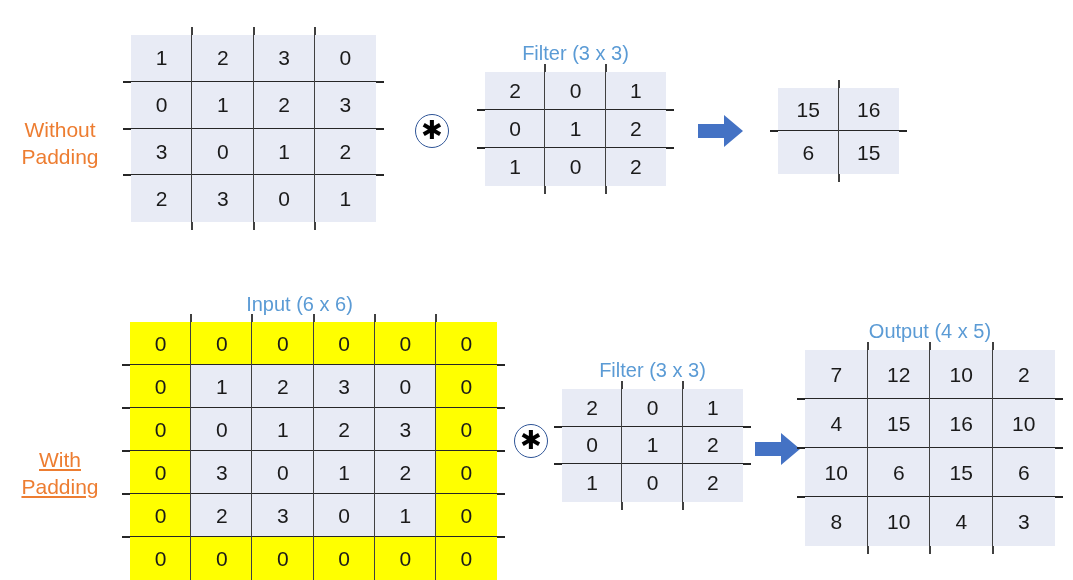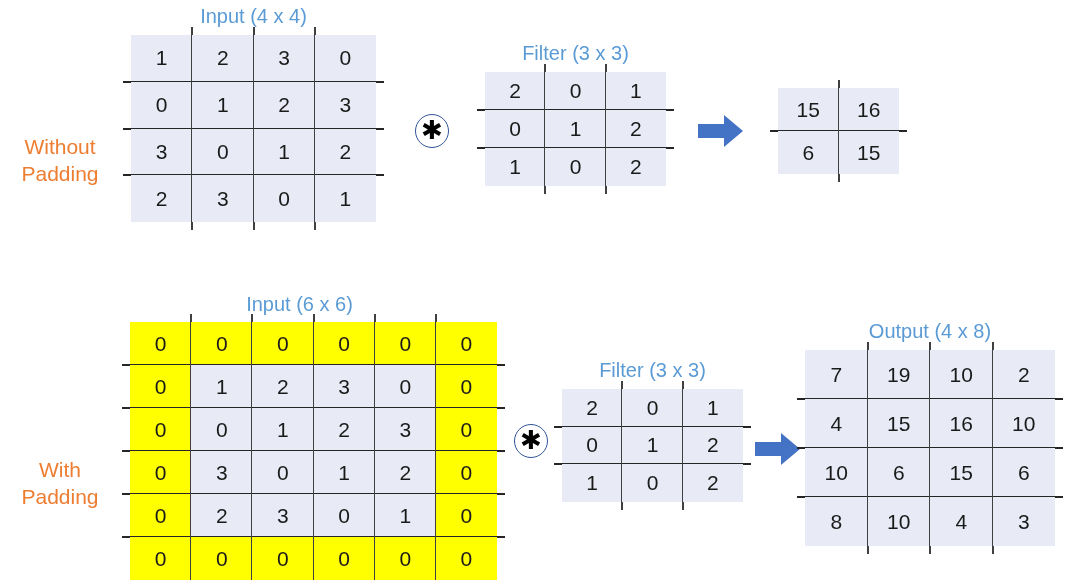--- a/index.html
+++ b/index.html
@@ -25,22 +25,22 @@
   
   .row-label {
     position: absolute;
     color: #ED7D31;
     font-size: 21px;
     line-height: 27px;
     text-align: center;
     width: 120px;
     left: 0;
   }
-  #label-without { top: 116px; margin-top: 17px; }
-  #label-with    { top: 456px; }
+  #label-without { top: 116px; }
+  #label-with    { top: 446px; text-decoration: underline; }
 
   
   .matrix-title {
     position: absolute;
     color: #5B9BD5;
     font-size: 20px;
     line-height: 24px;
     white-space: nowrap;
     text-align: center;
   }
@@ -124,21 +124,20 @@
 </head>
 <body>
 
 <div class="stage">
 
   <div class="row-label" id="label-without">
     <div>Without</div>
     <div>Padding</div>
   </div>
 
-  <div class="matrix-title" id="t-in-top" style="left: 131px; top: 4px; width: 245px;">Input (4 x 4)</div>
   <div class="grid overhang" id="g-in-top" style="left: 131px; top: 35px; width: 245px; height: 187px; grid-template-columns: repeat(4, 1fr); grid-template-rows: repeat(4, 1fr);">
       <div class="cell first-row first-col">1</div>
       <div class="cell first-row">2</div>
       <div class="cell first-row">3</div>
       <div class="cell first-row last-col">0</div>
       <div class="cell first-col">0</div>
       <div class="cell">1</div>
       <div class="cell">2</div>
       <div class="cell last-col">3</div>
       <div class="cell first-col">3</div>
@@ -242,24 +241,24 @@
       <div class="cell last-row">0</div>
       <div class="cell last-row last-col">2</div>
     </div>
 
   <div class="arrow" id="ar-bot" style="left: 755px; top: 432px;">
     <svg viewBox="0 0 46 34" width="46" height="34" aria-hidden="true">
       <polygon points="0,10 26,10 26,1 45,17 26,33 26,24 0,24" fill="#4472C4"></polygon>
     </svg>
   </div>
 
-  <div class="matrix-title" id="t-ou-bot" style="left: 805px; top: 319px; width: 250px;">Output (4 x 8)</div>
+  <div class="matrix-title" id="t-ou-bot" style="left: 805px; top: 319px; width: 250px;">Output (4 x 5)</div>
   <div class="grid overhang" id="g-ou-bot" style="left: 805px; top: 350px; width: 250px; height: 196px; grid-template-columns: repeat(4, 1fr); grid-template-rows: repeat(4, 1fr);">
       <div class="cell first-row first-col">7</div>
-      <div class="cell first-row">19</div>
+      <div class="cell first-row">12</div>
       <div class="cell first-row">10</div>
       <div class="cell first-row last-col">2</div>
       <div class="cell first-col">4</div>
       <div class="cell">15</div>
       <div class="cell">16</div>
       <div class="cell last-col">10</div>
       <div class="cell first-col">10</div>
       <div class="cell">6</div>
       <div class="cell">15</div>
       <div class="cell last-col">6</div>

